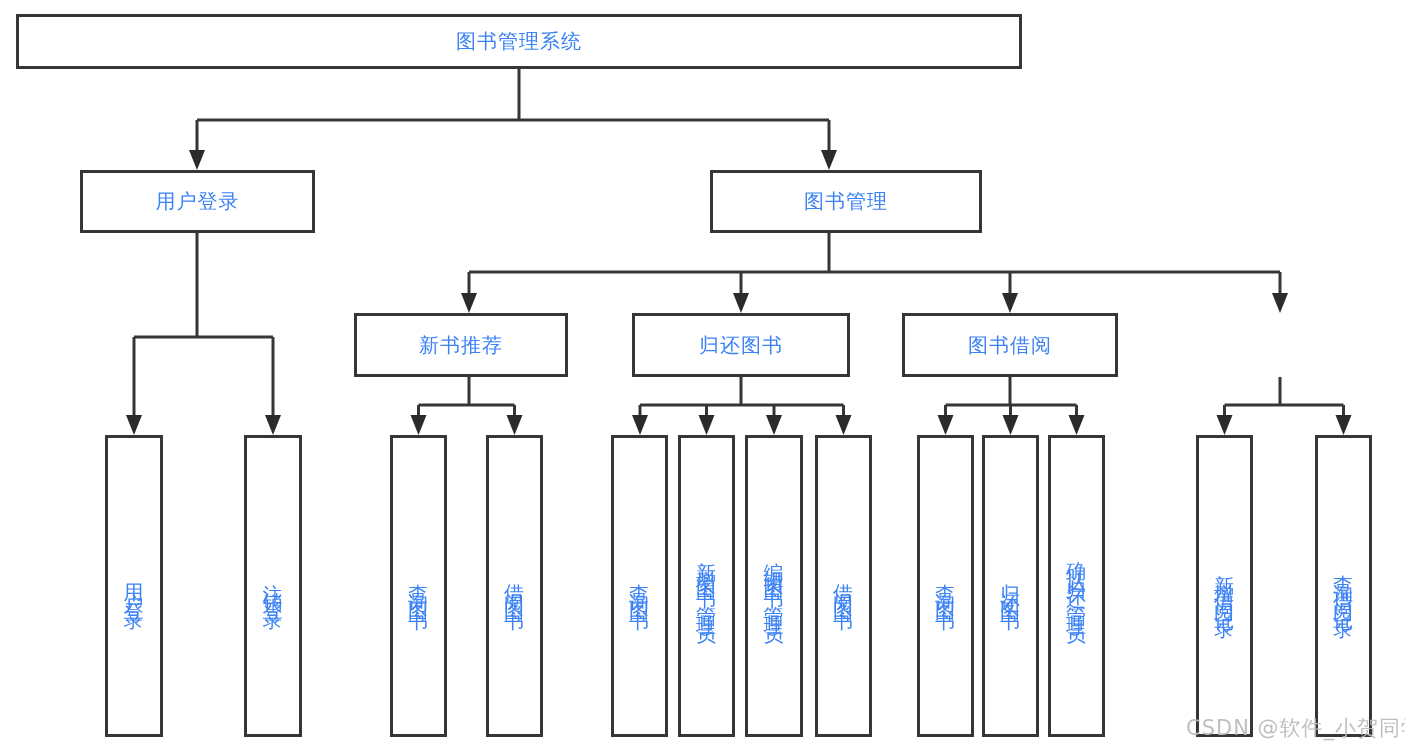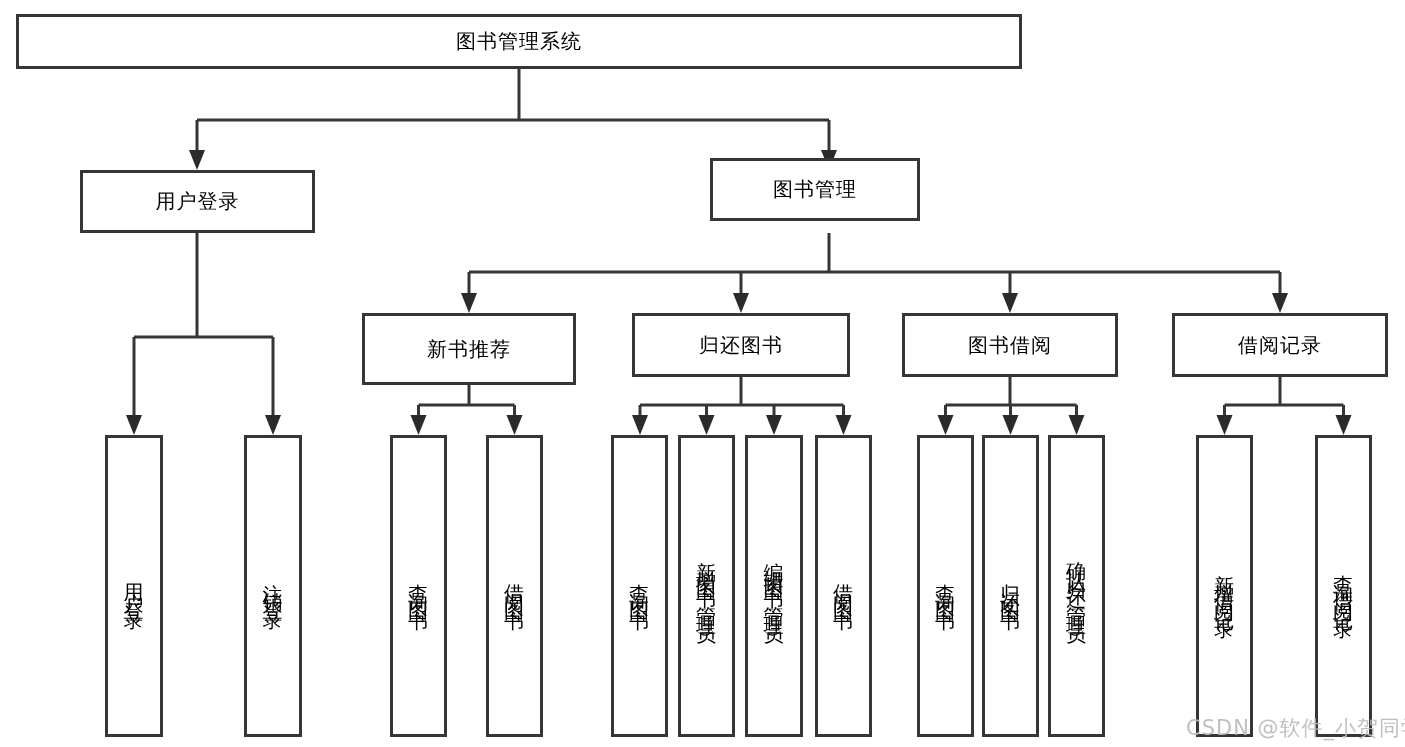--- a/index.html
+++ b/index.html
@@ -9,21 +9,21 @@
   .box{
     position:absolute;
     box-sizing:border-box;
     background:#ffffff;
     border:3px solid #363636;
     display:flex;
     align-items:center;
     justify-content:center;
     font-size:20px;
     letter-spacing:1px;
-    color:#000000;
+    color:#3b82f6;
     text-align:center;
   }
   .leaf{
     writing-mode:vertical-rl;
     text-orientation:mixed;
     letter-spacing:9px;
     font-size:20px;
     line-height:1.0;
   }
   .watermark{
@@ -69,26 +69,25 @@
       <polygon points="1002.5,415 1018.5,415 1010.5,435"></polygon>
       <polygon points="1068.5,415 1084.5,415 1076.5,435"></polygon>
       <polygon points="1216.5,415 1232.5,415 1224.5,435"></polygon>
       <polygon points="1335.5,415 1351.5,415 1343.5,435"></polygon>
     </g>
   </svg>
 
   <div class="box" style="left:16px;top:14px;width:1006px;height:55px">图书管理系统</div>
 
   <div class="box" style="left:80px;top:170px;width:235px;height:63px">用户登录</div>
-  <div class="box" style="left:710px;top:158px;width:210px;height:63px">图书管理</div>
+  <div class="box" style="left:710px;top:170px;width:272px;height:63px">图书管理</div>
 
-  <div class="box" style="left:362px;top:313px;width:214px;height:72px">新书推荐</div>
+  <div class="box" style="left:354px;top:313px;width:214px;height:64px">新书推荐</div>
   <div class="box" style="left:632px;top:313px;width:218px;height:64px">归还图书</div>
   <div class="box" style="left:902px;top:313px;width:216px;height:64px">图书借阅</div>
-  <div class="box" style="left:1172px;top:313px;width:216px;height:64px">借阅记录</div>
 
   <div class="box leaf" style="left:105px;top:435px;width:58px;height:302px">用户登录</div>
   <div class="box leaf" style="left:244px;top:435px;width:58px;height:302px">注销登录</div>
 
   <div class="box leaf" style="left:390px;top:435px;width:57px;height:302px">查询图书</div>
   <div class="box leaf" style="left:486px;top:435px;width:57px;height:302px">借阅图书</div>
 
   <div class="box leaf" style="left:611px;top:435px;width:57px;height:302px">查询图书</div>
   <div class="box leaf" style="left:678px;top:435px;width:57px;height:302px">新增图书（管理员）</div>
   <div class="box leaf" style="left:745px;top:435px;width:58px;height:302px">编辑图书（管理员）</div>

